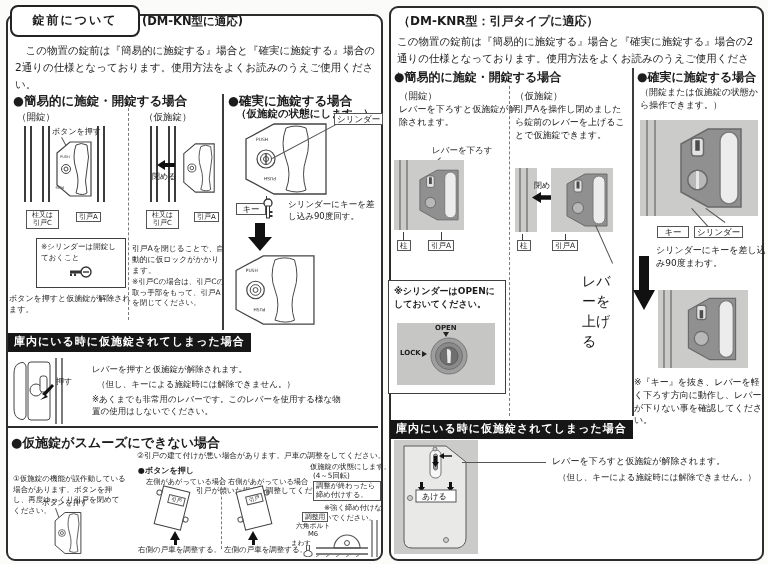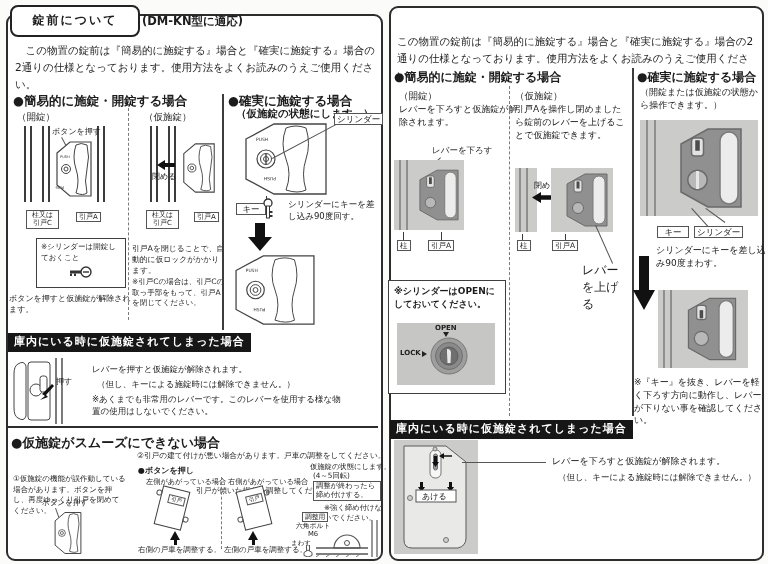--- a/index.html
+++ b/index.html
@@ -200,20 +200,21 @@
   <div class="abs lblbox t" style="left:302px;top:512px;font-size:6.8px;">調整用</div>
   <div class="abs t" style="left:296px;top:522px;font-size:6.8px;white-space:nowrap;">六角ボルト</div>
   <div class="abs t" style="left:308px;top:530px;font-size:6.8px;">M6</div>
   <div class="abs t" style="left:291px;top:539px;font-size:6.5px;">まわす</div>
   <svg class="abs" style="left:303px;top:545px;" width="10" height="12" viewBox="0 0 10 12">
     <rect x="3.5" y="0" width="3" height="6" fill="#fff" stroke="#555"></rect>
     <path d="M5 5 L9 7.5 L9 10.5 L5 12 L1 10.5 L1 7.5 Z" fill="#fff" stroke="#555"></path>
   </svg>
 
   <div class="abs page" style="left:389px;top:6px;width:371px;height:551px;"></div>
+  <div class="abs t b" style="left:398px;top:13px;font-size:12px;">（DM-KNR型：引戸タイプに適応）</div>
   <div class="abs t" style="left:397px;top:33px;width:360px;font-size:10.5px;line-height:17px;">この物置の錠前は『簡易的に施錠する』場合と『確実に施錠する』場合の2通りの仕様となっております。使用方法をよくお読みのうえご使用ください。</div>
 
   <div class="abs t b" style="left:394px;top:69px;font-size:12px;">●簡易的に施錠・開錠する場合</div>
   <div class="abs t" style="left:399px;top:89px;font-size:9.5px;">（開錠）</div>
   <div class="abs t" style="left:399px;top:103px;width:122px;font-size:9px;">レバーを下ろすと仮施錠が解除されます。</div>
   <div class="abs t" style="left:432px;top:144px;font-size:8.5px;white-space:nowrap;">レバーを下ろす</div>
   <div class="leader" style="left:424px;top:172px;width:22px;transform:rotate(-42deg);"></div>
 
   <div class="photo" style="left:394px;top:160px;width:70px;height:70px;">
     <div style="position:absolute;left:5px;top:0;width:2px;height:70px;background:#8f8f8f;"></div>
@@ -266,21 +267,21 @@
       <rect x="9" y="8" width="8" height="12" rx="2" fill="#e2e2e2" stroke="#6a6a6a"></rect>
       <rect x="11.5" y="9.5" width="3" height="7" fill="#4c4c4c"></rect>
       <circle cx="13" cy="36" r="5.5" fill="#b8b8b8" stroke="#6a6a6a"></circle>
     </svg>
   </div>
   <div class="vline" style="left:522px;top:234px;height:6px;width:1px;"></div>
   <div class="vline" style="left:565px;top:234px;height:6px;width:1px;"></div>
   <div class="abs lblbox t" style="left:517px;top:240px;font-size:7.5px;">柱</div>
   <div class="abs lblbox t" style="left:552px;top:240px;font-size:7.5px;white-space:nowrap;">引戸A</div>
   <div class="leader" style="left:596px;top:225px;width:42px;transform:rotate(66deg);"></div>
-  <div class="abs t" style="left:582px;top:262px;width:42px;font-size:12px;">レバーを上げる</div>
+  <div class="abs t" style="left:582px;top:272px;width:42px;font-size:14px;">レバーを上げる</div>
 
   <div class="vline" style="left:632px;top:68px;height:348px;"></div>
 
   <div class="abs t b" style="left:637px;top:69px;font-size:12px;">●確実に施錠する場合</div>
   <div class="abs t" style="left:640px;top:86px;width:124px;font-size:9px;">（開錠または仮施錠の状態から操作できます。）</div>
   <div class="photo" style="left:640px;top:120px;width:118px;height:96px;">
     <div style="position:absolute;left:6px;top:0;width:2px;height:96px;background:#8f8f8f;"></div>
     <div style="position:absolute;left:14px;top:0;width:2px;height:96px;background:#8f8f8f;"></div>
     <svg style="position:absolute;left:36px;top:6px;" width="70" height="84" viewBox="0 0 44 56">
       <path d="M2 12 L20 2 H42 V54 H20 L2 44 Z" fill="#909090" stroke="#6a6a6a"></path>

